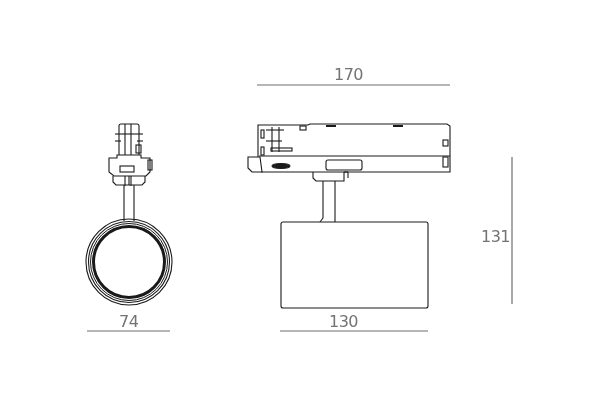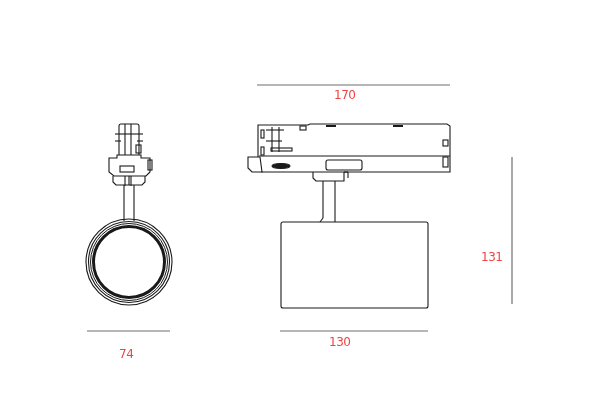--- a/index.html
+++ b/index.html
@@ -1,18 +1,18 @@
 <!DOCTYPE html>
 <html><head>
 <meta charset="utf-8">
 <style>
   html, body { margin: 0; padding: 0; background: #ffffff; }
   body { width: 600px; height: 400px; position: relative; overflow: hidden; font-family: "DejaVu Sans", sans-serif; }
   #drawing { position: absolute; left: 0; top: 0; width: 600px; height: 400px; }
-  .dim-label { position: absolute; font-size: 12px; color: #ef4444; letter-spacing: -0.5px; margin-top: 23px; }
+  .dim-label { position: absolute; font-size: 16px; color: #737373; letter-spacing: -0.5px; }
 </style>
 </head>
 <body>
 
 <svg id="drawing" viewBox="0 0 600 400" xmlns="http://www.w3.org/2000/svg">
 
   <g fill="none" stroke="#1a1a1a" stroke-width="1.1">
 
     <g>
       <rect x="119" y="124" width="20" height="36" rx="2" fill="#fff"></rect>
@@ -81,14 +81,14 @@
   <g stroke="#6e6e6e" stroke-width="1.2">
     <line x1="257" y1="85" x2="450" y2="85"></line>
     <line x1="512" y1="157" x2="512" y2="304"></line>
     <line x1="87" y1="331" x2="170" y2="331"></line>
     <line x1="280" y1="331" x2="428" y2="331"></line>
   </g>
 </svg>
 
 <div class="dim-label" style="left:334px; top:65px;">170</div>
 <div class="dim-label" style="left:481px; top:227px;">131</div>
-<div class="dim-label" style="left:119px; top:324px;">74</div>
+<div class="dim-label" style="left:119px; top:312px;">74</div>
 <div class="dim-label" style="left:329px; top:312px;">130</div>
 
 </body></html>

